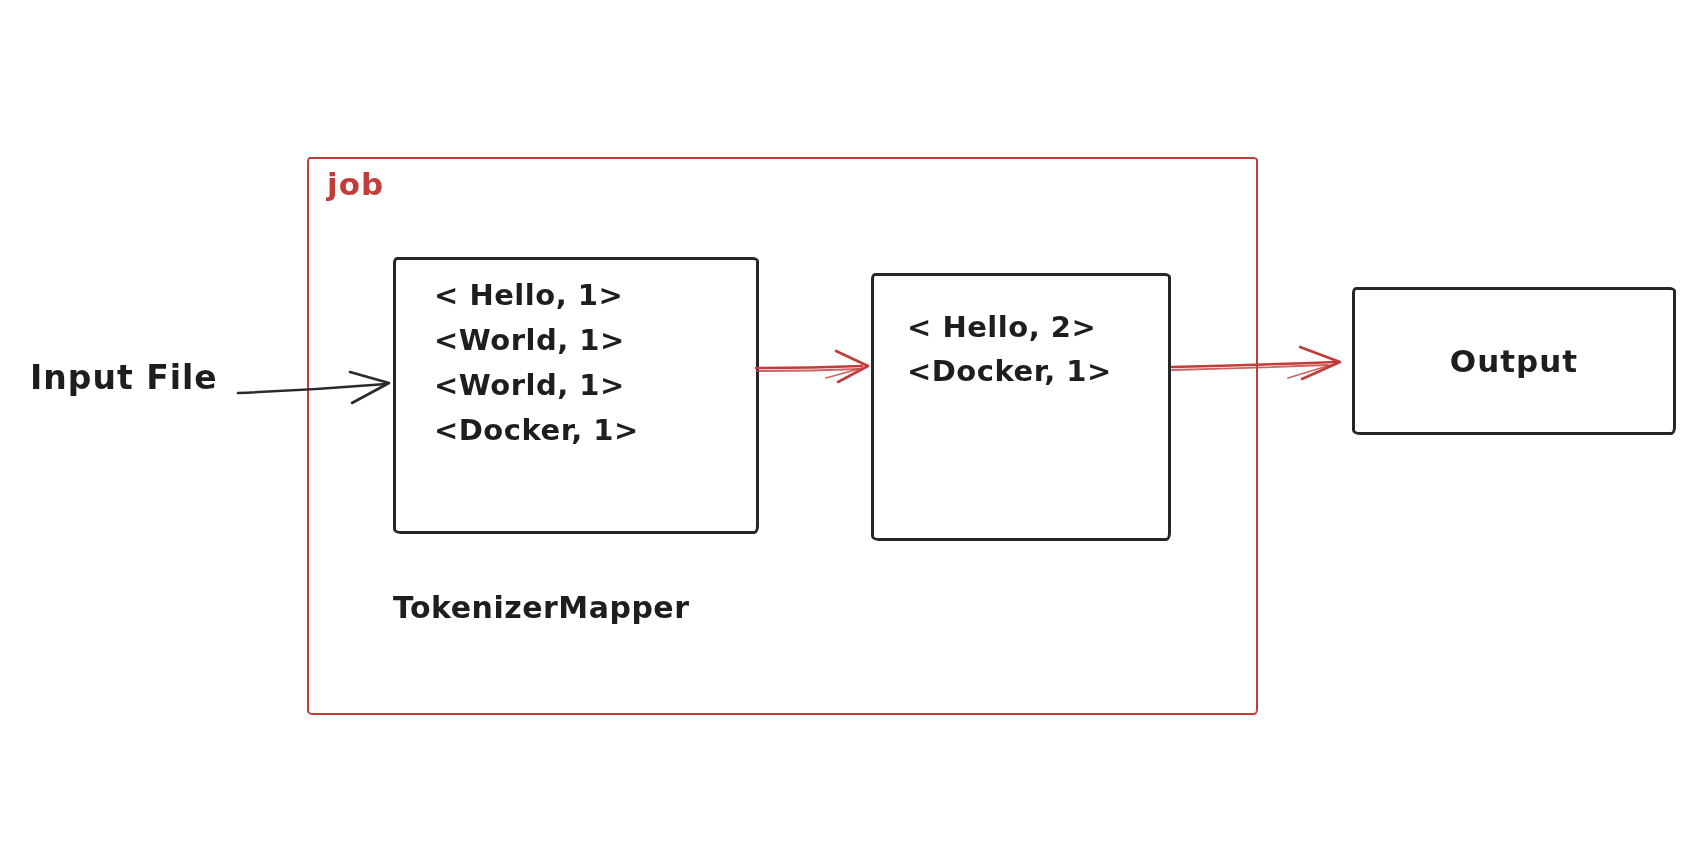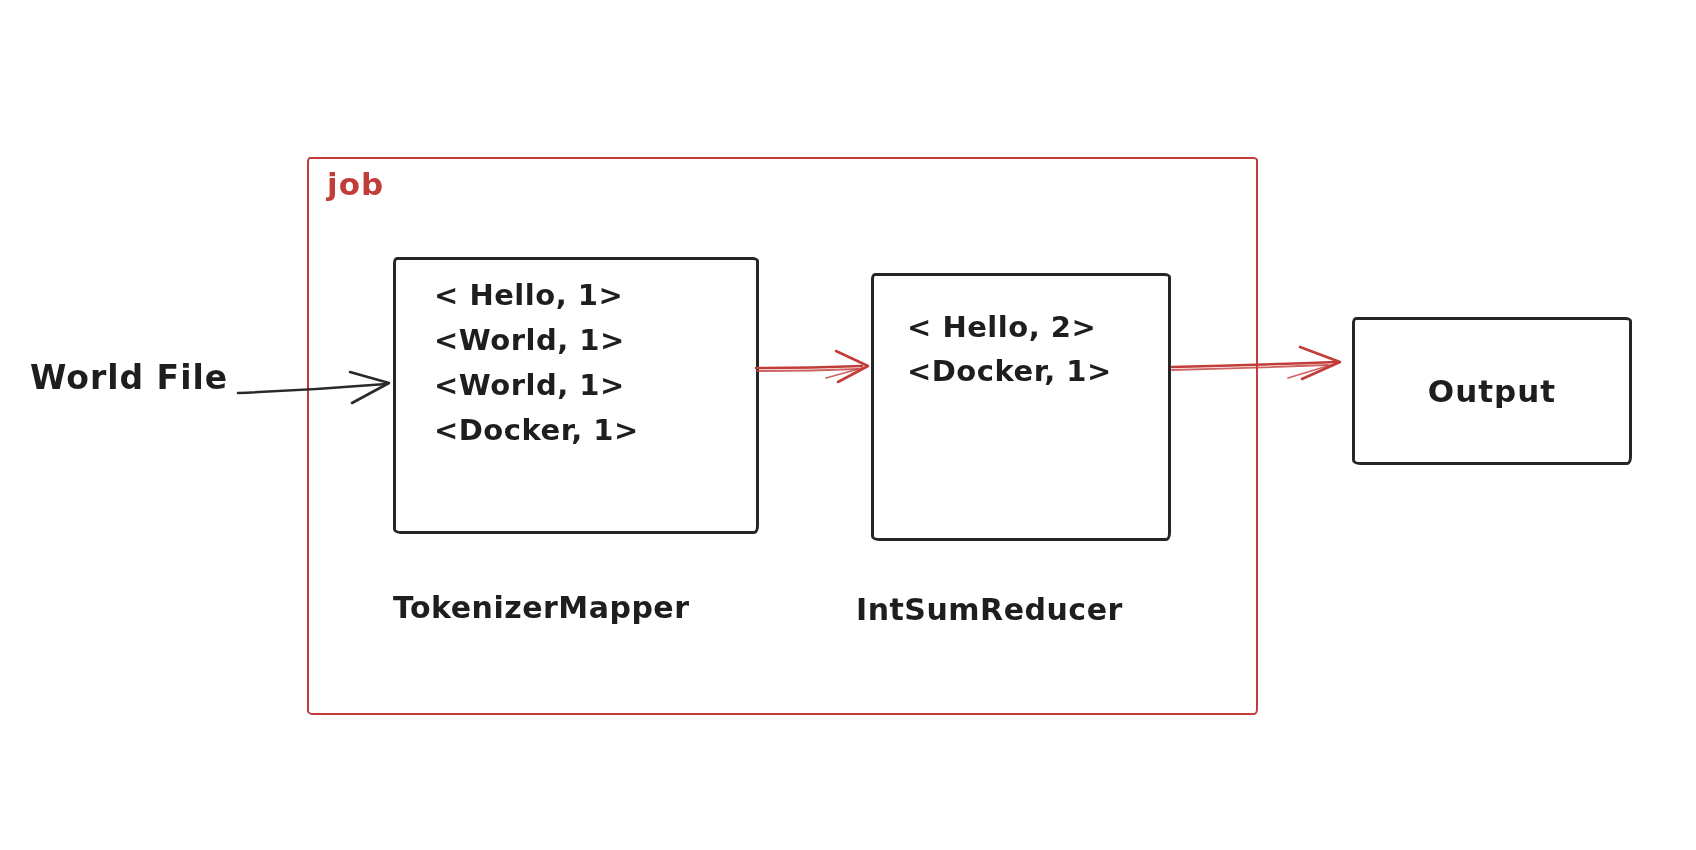--- a/index.html
+++ b/index.html
@@ -35,22 +35,22 @@
 
   
   .sketch-box {
     border: 3px solid #262626;
     border-radius: 4px 7px 5px 8px / 6px 4px 8px 5px;
     background: var(--bg);
   }
   .mapper-box  { left: 393px; top: 257px; width: 366px; height: 277px; padding: 13px 0 0 38px; }
   .reducer-box { left: 871px; top: 245px; width: 300px; height: 268px; padding: 29px 0 0 33px; margin-top: 28px; }
   .output-box  {
-    left: 1352px; top: 287px; width: 280px; height: 148px;
-    display: flex; align-items: center; justify-content: center; margin-top: 30px;
+    left: 1352px; top: 287px; width: 324px; height: 148px;
+    display: flex; align-items: center; justify-content: center;
   }
 
   .kv-line {
     font-size: 29px; font-weight: bold;
     line-height: 45px;
     white-space: nowrap;
     letter-spacing: 0.5px;
   }
   .reducer-box .kv-line { line-height: 44px; }
 
@@ -83,40 +83,39 @@
   .red-stroke-thin { stroke: var(--accent-red); stroke-width: 1.8; stroke-linecap: round; opacity: 0.8; }
 </style>
 </head>
 <body>
 
 <div class="canvas">
 
   <div class="abs job-rect"></div>
   <div class="abs job-label">job</div>
 
-  <div class="abs input-label">World File</div>
+  <div class="abs input-label">Input File</div>
 
   <div class="abs sketch-box mapper-box">
     <div class="kv-line">&lt; Hello, 1&gt;</div>
     <div class="kv-line">&lt;World, 1&gt;</div>
     <div class="kv-line">&lt;World, 1&gt;</div>
     <div class="kv-line">&lt;Docker, 1&gt;</div>
   </div>
 
   <div class="abs sketch-box reducer-box">
     <div class="kv-line">&lt; Hello, 2&gt;</div>
     <div class="kv-line">&lt;Docker, 1&gt;</div>
   </div>
 
   <div class="abs sketch-box output-box">
     <span class="output-label">Output</span>
   </div>
 
   <div class="abs stage-label mapper-label">TokenizerMapper</div>
-  <div class="abs stage-label reducer-label">IntSumReducer</div>
 
   <svg class="arrows-layer" viewBox="0 0 1696 850" xmlns="http://www.w3.org/2000/svg">
 
     <g>
       <path class="ink-stroke" d="M238,393 Q312,390 386,384"></path>
       <polyline class="ink-stroke" points="350,372 389,383 352,403"></polyline>
     </g>
 
     <g>
       <path class="red-stroke" d="M756,368 Q810,368 862,366"></path>

